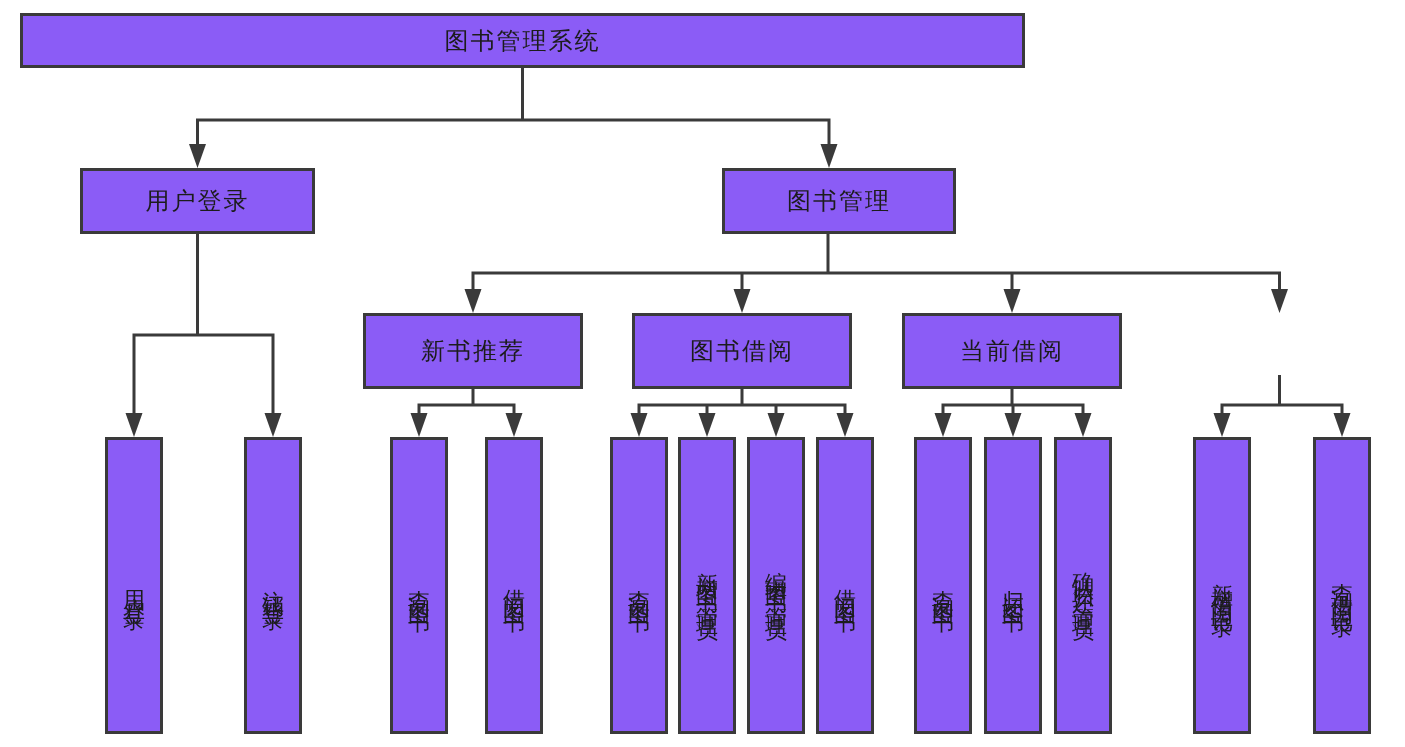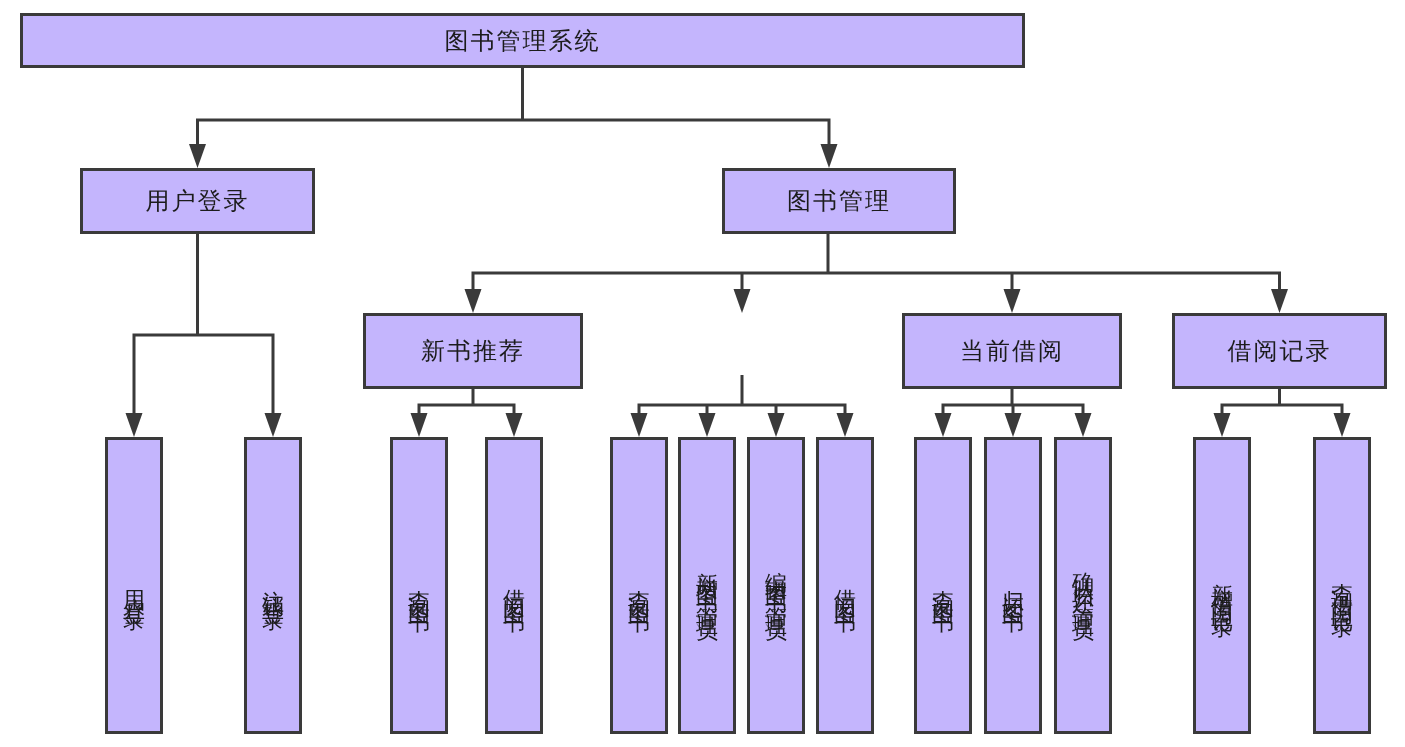--- a/index.html
+++ b/index.html
@@ -7,21 +7,21 @@
     position:relative;
     width:1405px;height:747px;
     background:#ffffff;
     font-family:"Liberation Sans","DejaVu Sans",sans-serif;
     overflow:hidden;
   }
   #connectors{position:absolute;left:0;top:0;z-index:0;}
   .box{
     position:absolute;
     box-sizing:border-box;
-    background:#c4b5fd;
+    background:#8b5cf6;
     border:3px solid #3a3a3a;
     display:flex;
     align-items:center;
     justify-content:center;
     color:#1c1c1c;
     z-index:1;
   }
   .h-label{font-size:24px;letter-spacing:2px;white-space:nowrap;}
   .v-label{
     writing-mode:vertical-rl;
@@ -107,25 +107,25 @@
   <div class="box n-user-login">
     <span class="h-label">用户登录</span>
   </div>
   <div class="box n-book-mgmt">
     <span class="h-label">图书管理</span>
   </div>
 
   <div class="box lvl3 n-new-book">
     <span class="h-label">新书推荐</span>
   </div>
+  <div class="box lvl3 n-book-borrow">
+    <span class="h-label">图书借阅</span>
+  </div>
   <div class="box lvl3 n-cur-borrow">
     <span class="h-label">当前借阅</span>
-  </div>
-  <div class="box lvl3 n-borrow-rec">
-    <span class="h-label">借阅记录</span>
   </div>
 
   <div class="box leaf lf-1">
     <span class="v-label">用户登录</span>
   </div>
   <div class="box leaf lf-2">
     <span class="v-label">注销登录</span>
   </div>
   <div class="box leaf lf-3">
     <span class="v-label">查询图书</span>

